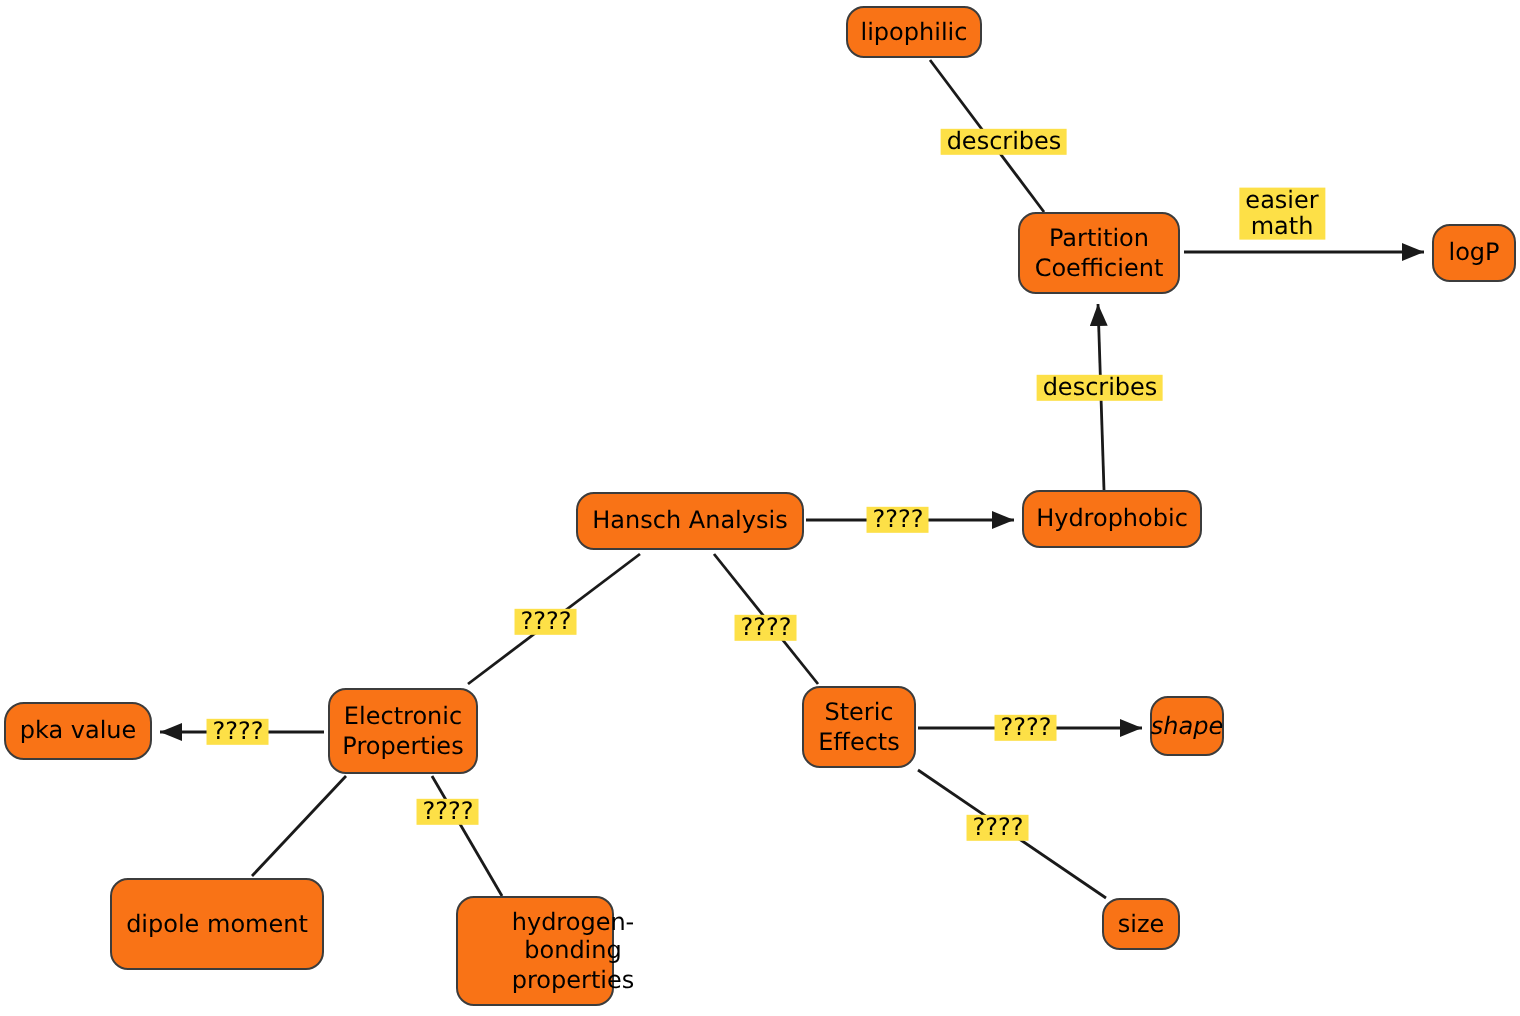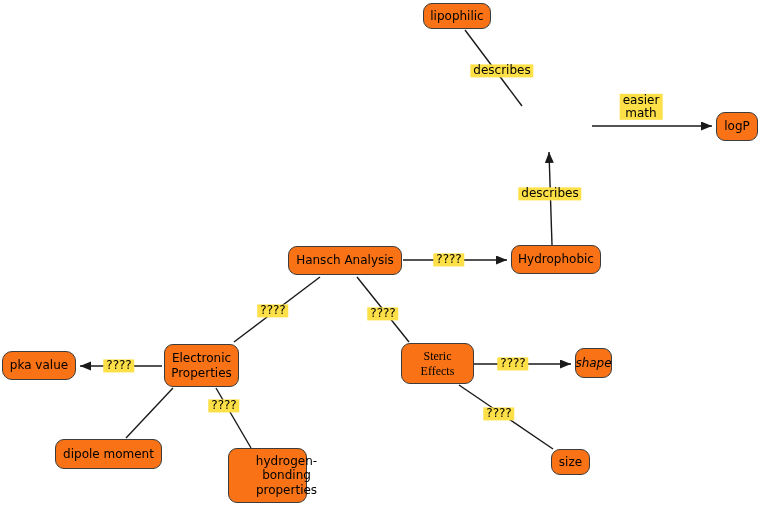--- a/index.html
+++ b/index.html
@@ -44,23 +44,23 @@
     white-space: pre-line;
   }
   
   .n-lipophilic  { left: 423px; top: 3px;   width: 68px;  height: 26px; }
   .n-partition   { left: 509px; top: 106px; width: 81px;  height: 41px; }
   .n-logp        { left: 716px; top: 112px; width: 42px;  height: 29px; }
   .n-hansch      { left: 288px; top: 246px; width: 114px; height: 29px; }
   .n-hydrophobic { left: 511px; top: 245px; width: 90px;  height: 29px; }
   .n-electronic  { left: 164px; top: 344px; width: 75px;  height: 43px; }
   .n-pka         { left: 2px;   top: 351px; width: 74px;  height: 29px; border-radius: 10px; }
-  .n-dipole      { left: 55px;  top: 439px; width: 107px; height: 30px; }
+  .n-dipole      { left: 55px;  top: 439px; width: 107px; height: 46px; }
   .n-hbond       { left: 228px; top: 448px; width: 79px;  height: 55px; padding-left: 38px; }
-  .n-steric      { left: 401px; top: 343px; width: 73px;  height: 41px; font-family: Liberation Serif, serif; }
+  .n-steric      { left: 401px; top: 343px; width: 57px;  height: 41px; }
   .n-shape       { left: 575px; top: 348px; width: 37px;  height: 30px; font-style: italic; }
   .n-size        { left: 551px; top: 449px; width: 39px;  height: 26px; }
   
   .l-e0  { left: 502px; top: 71px;  }
   .l-e1  { left: 641px; top: 107px; }
   .l-e2  { left: 550px; top: 194px; }
   .l-e3  { left: 449px; top: 260px; }
   .l-e4  { left: 273px; top: 311px; }
   .l-e5  { left: 383px; top: 314px; }
   .l-e6  { left: 119px; top: 366px; }
@@ -88,20 +88,22 @@
       <line x1="357" y1="277" x2="409" y2="342"></line>
       <line x1="162" y1="366" x2="80" y2="366" marker-end="url(#arrow)"></line>
       <line x1="173" y1="388" x2="126" y2="438"></line>
       <line x1="216" y1="388" x2="251" y2="448"></line>
       <line x1="459" y1="364" x2="571" y2="364" marker-end="url(#arrow)"></line>
       <line x1="459" y1="385" x2="553" y2="449"></line>
     </g>
   </svg>
 
   <div class="node n-lipophilic">lipophilic</div>
+  <div class="node n-partition">Partition
+Coefficient</div>
   <div class="node n-logp">logP</div>
   <div class="node n-hansch">Hansch Analysis</div>
   <div class="node n-hydrophobic">Hydrophobic</div>
   <div class="node n-electronic">Electronic
 Properties</div>
   <div class="node n-pka">pka value</div>
   <div class="node n-dipole">dipole moment</div>
   <div class="node n-hbond">hydrogen-
 bonding
 properties</div>

